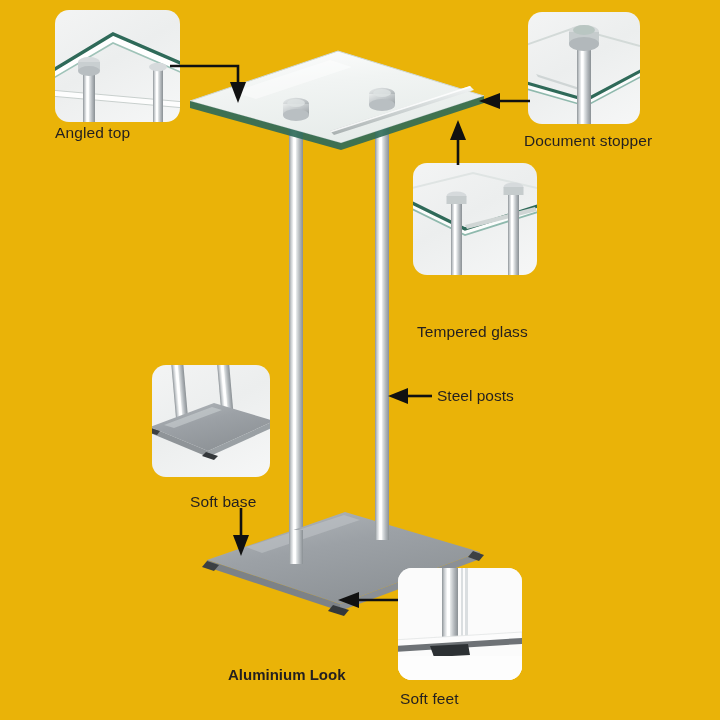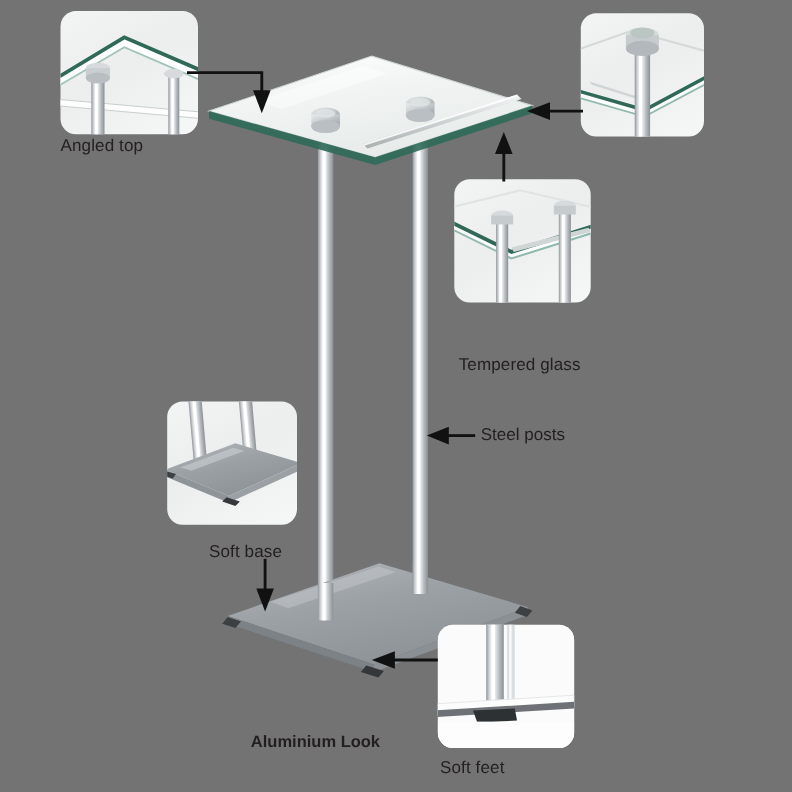--- a/index.html
+++ b/index.html
@@ -9,21 +9,21 @@
     background: #ffffff;
   }
   body {
     font-family: "Liberation Sans", sans-serif;
     -webkit-font-smoothing: antialiased;
   }
   #stage {
     position: relative;
     width: 720px;
     height: 720px;
-    background: #737373;
+    background: #eab308;
     overflow: hidden;
   }
   .layer {
     position: absolute;
     left: 0;
     top: 0;
     width: 720px;
     height: 720px;
   }
   .callout-box {
@@ -178,20 +178,21 @@
       <polyline points="-5,76 58,94 118,62" fill="none" stroke="#8fb9ad" stroke-width="1.6"></polyline>
       <polygon points="8,62 52,76 54,79 10,65" fill="#cfd5d5"></polygon>
       <rect x="49" y="22" width="14" height="92" fill="url(#postGrad)"></rect>
       <rect x="53" y="22" width="2.6" height="92" fill="#ffffff" opacity="0.9"></rect>
       <ellipse cx="56" cy="20" rx="15" ry="7" fill="#d7dbdc"></ellipse>
       <rect x="41" y="20" width="30" height="12" fill="#c6cccd"></rect>
       <ellipse cx="56" cy="32" rx="15" ry="7" fill="#b2b8bb"></ellipse>
       <ellipse cx="56" cy="18" rx="11" ry="5" fill="#b9c6c2"></ellipse>
     </svg>
   </div>
+  <div class="callout-label" style="left:524px; top:132px;">Document stopper</div>
 
   <div class="callout-box" style="left:413px; top:163px; width:124px; height:112px;">
     <svg viewBox="0 0 124 112" width="124" height="112">
       <polyline points="-5,26 60,10 128,26" fill="none" stroke="#dfe4e3" stroke-width="2"></polyline>
       <polygon points="-5,44 52,72 128,48 128,42 52,66 -5,38" fill="#fbfdfc"></polygon>
       <polyline points="-5,38 52,66 128,42" fill="none" stroke="#2f6a59" stroke-width="3.4"></polyline>
       <polyline points="-5,44 52,72 128,48" fill="none" stroke="#8fb9ad" stroke-width="1.8"></polyline>
       <polygon points="52,62 122,44 124,48 54,66" fill="#d0d6d5"></polygon>
       <rect x="38" y="36" width="11" height="78" fill="url(#postGrad)"></rect>
       <rect x="41" y="36" width="2.2" height="78" fill="#ffffff" opacity="0.9"></rect>

